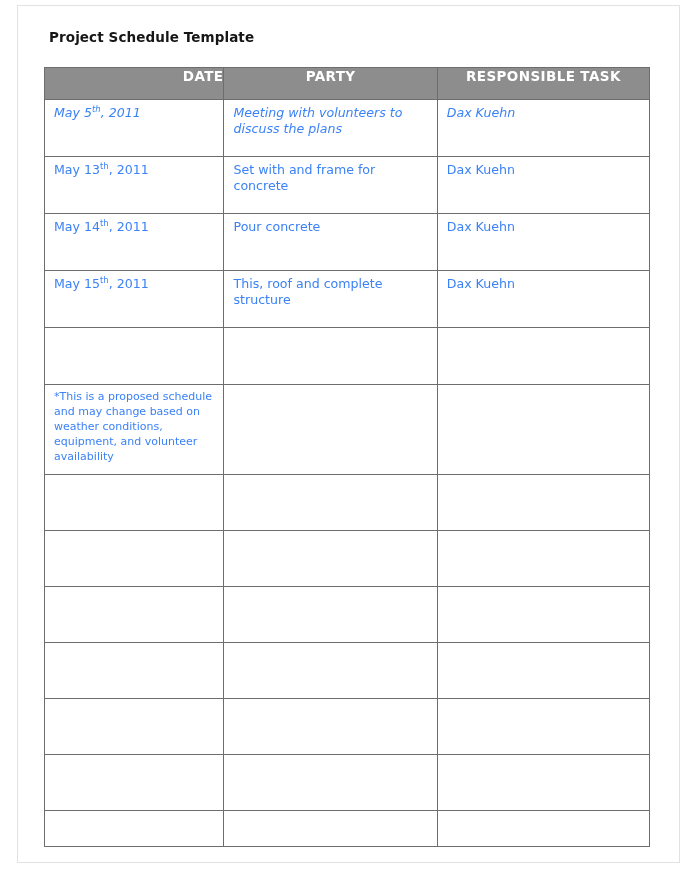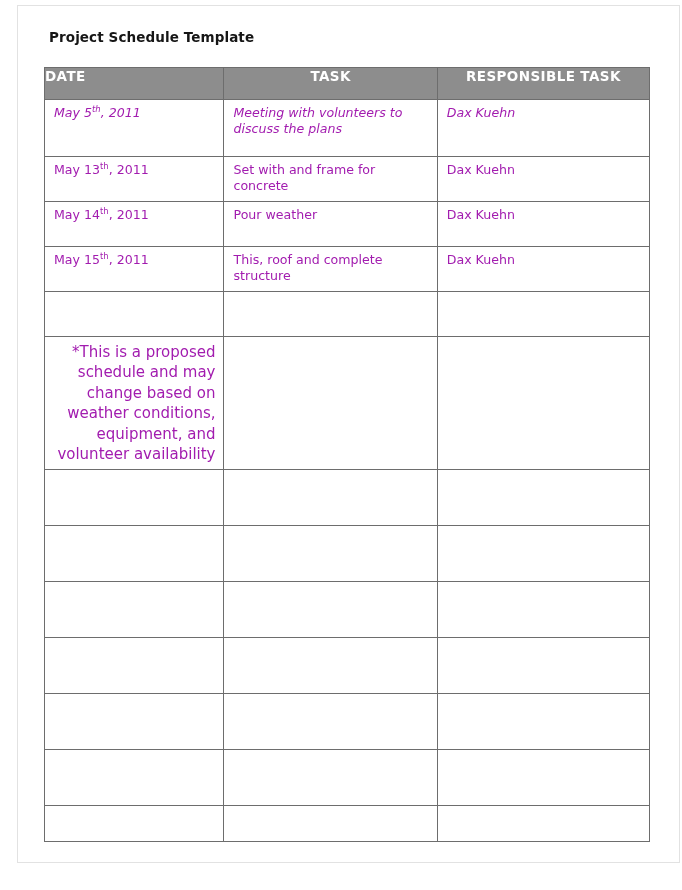--- a/index.html
+++ b/index.html
@@ -61,72 +61,71 @@
   thead th {
     background: #8d8d8d;
     color: #ffffff;
     font-size: 13.5px;
     font-weight: bold;
     letter-spacing: .4px;
     height: 32px;
     vertical-align: middle;
     border: 1px solid #6d6d6d;
   }
-  th.col-date   { width: 170px; text-align: left; }
+  th.col-date   { width: 170px; text-align: right; }
   th.col-task   { width: 202px; text-align: center; padding-right: 14px; }
   th.col-party  { width: 201px; text-align: center; }
 
   td.cell {
     font-size: 12.6px;
     line-height: 1.28;
-    color: #a21caf;
+    color: #3b82f6;
   }
   .cell-inner {
     padding: 5px 8px 5px 9px;
   }
   .date-cell   { width: 203px; }
   .task-cell   { width: 202px; margin-top: 32px; }
   .party-cell  { width: 201px; }
 
   
   td.v-top    { vertical-align: top; }
   td.v-middle { vertical-align: middle; }
 
   .italic { font-style: italic; }
 
   sup.ord {
     font-size: 8.4px;
     vertical-align: super;
     line-height: 0;
   }
   .note {
-    font-size: 15px;
+    font-size: 11px;
     line-height: 1.36;
-    text-align: right;
-  }
-  tr.r-tall   td { height: 45px; border-radius: 24px; }
+  }
+  tr.r-tall   td { height: 57px; border-radius: 24px; }
   tr.r-first  td { height: 57px; }
   tr.r-note   td { height: 90px; }
   tr.r-blank  td { height: 56px; }
   tr.r-blank-last td { height: 36px; }
 </style>
 </head>
 <body>
 
 <div id="page">
 
   <div id="page-edge"></div>
 
   <div id="doc-title">Project Schedule Template</div>
 
   <table id="schedule-table">
     <thead>
       <tr>
         <th class="col-date">DATE</th>
-        <th class="col-task">TASK</th>
+        <th class="col-task">PARTY</th>
         <th class="col-party">RESPONSIBLE TASK</th>
       </tr>
     </thead>
     <tbody id="table-body">
         <tr class="r-first">
           <td class="cell date-cell italic v-top">
             <div class="cell-inner"><span>May 5<sup class="ord">th</sup>, 2011</span></div>
           </td>
           <td class="cell task-cell italic v-middle">
             <div class="cell-inner">Meeting with volunteers to discuss the plans</div>
@@ -144,21 +143,21 @@
           </td>
           <td class="cell party-cell v-top">
             <div class="cell-inner">Dax Kuehn</div>
           </td>
         </tr>
         <tr class="r-tall">
           <td class="cell date-cell v-middle">
             <div class="cell-inner"><span>May 14<sup class="ord">th</sup>, 2011</span></div>
           </td>
           <td class="cell task-cell v-top">
-            <div class="cell-inner">Pour weather</div>
+            <div class="cell-inner">Pour concrete</div>
           </td>
           <td class="cell party-cell v-top">
             <div class="cell-inner">Dax Kuehn</div>
           </td>
         </tr>
         <tr class="r-tall">
           <td class="cell date-cell v-middle">
             <div class="cell-inner"><span>May 15<sup class="ord">th</sup>, 2011</span></div>
           </td>
           <td class="cell task-cell v-top">

